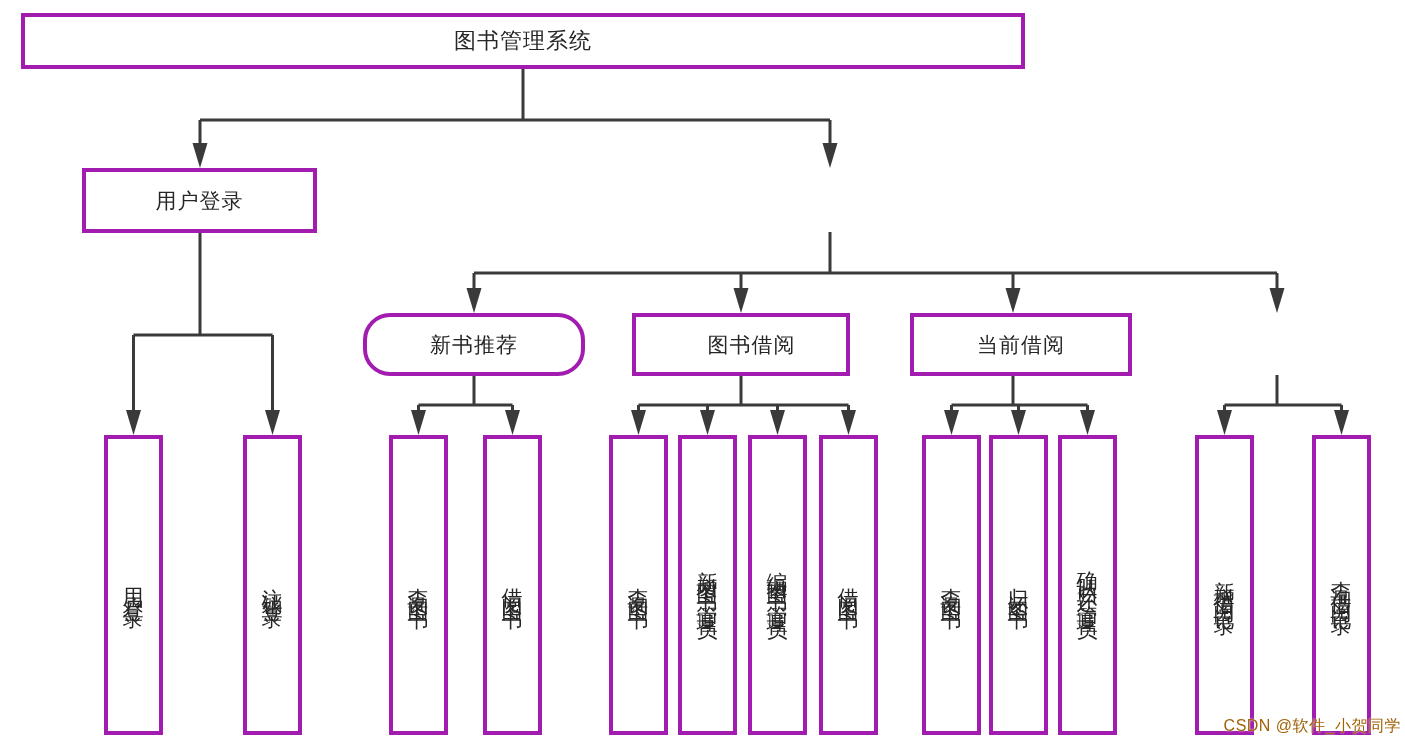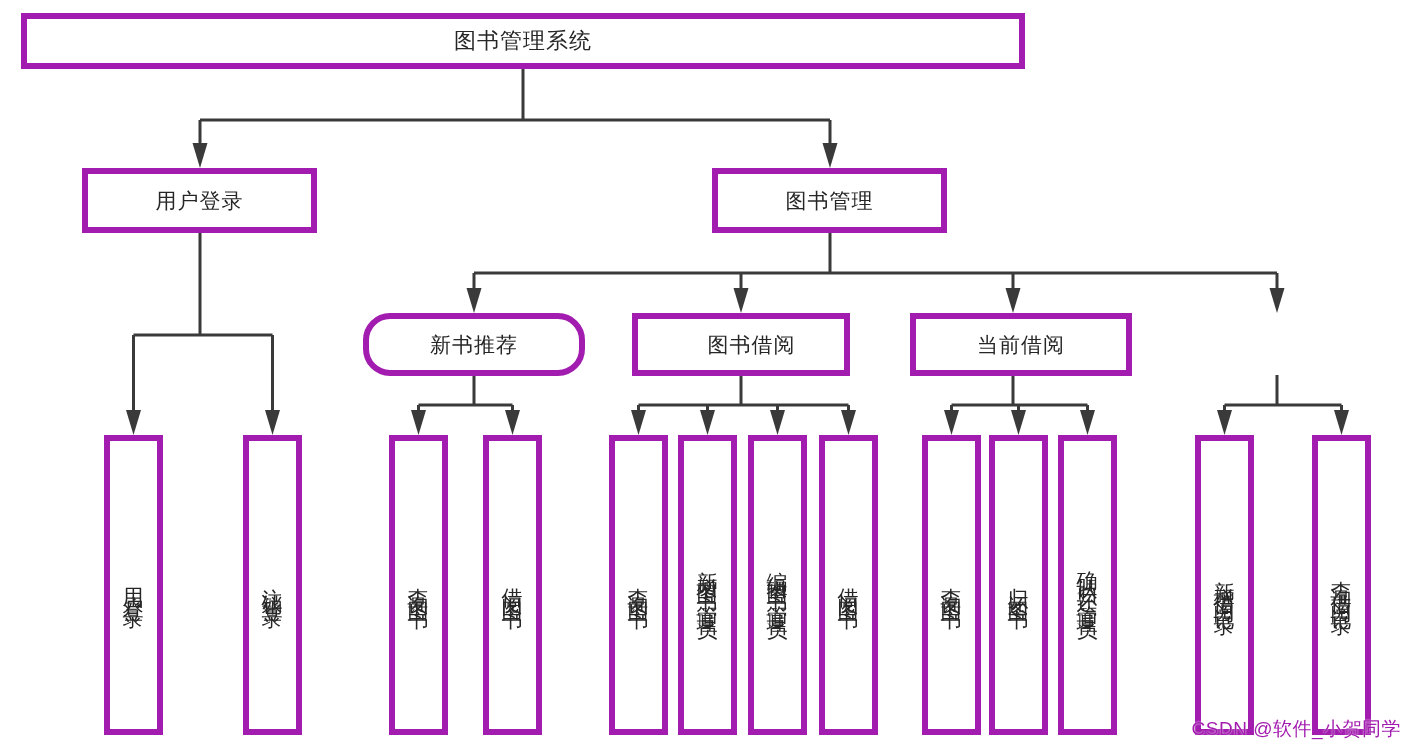--- a/index.html
+++ b/index.html
@@ -2,21 +2,21 @@
 <html><head>
 <meta charset="utf-8">
 <style>
   html,body{margin:0;padding:0;background:#ffffff;}
   body{font-family:"Liberation Sans","DejaVu Sans",sans-serif;}
   #stage{
     position:relative;width:1405px;height:747px;background:#ffffff;overflow:hidden;
   }
   #wires{position:absolute;left:0;top:0;width:1405px;height:747px;}
   .box{
-    position:absolute;box-sizing:border-box;border:6px solid #a21caf;background:#ffffff;
+    position:absolute;box-sizing:border-box;border:4px solid #a21caf;background:#ffffff;
     display:flex;align-items:center;justify-content:center;
     color:#262626;font-size:21px;line-height:1;white-space:nowrap;
   }
   .hbox{letter-spacing:1px;}
   .vbox span{
     writing-mode:vertical-rl;text-orientation:mixed;
     letter-spacing:7px;white-space:normal;
   }
   
   .n-root{left:21px;top:13px;width:1004px;height:56px;font-size:22px;}
@@ -29,21 +29,21 @@
   .n-current{left:902px;top:313px;width:222px;height:63px;margin-left:8px;}
   .n-records{left:1166px;top:313px;width:222px;height:63px;}
   
   .vbox{top:435px;width:59px;height:300px;}
   .n-g1c1{left:104px;} .n-g1c2{left:243px;}
   .n-g2c1{left:389px;} .n-g2c2{left:483px;}
   .n-g3c1{left:609px;} .n-g3c2{left:678px;} .n-g3c3{left:748px;} .n-g3c4{left:819px;}
   .n-g4c1{left:922px;} .n-g4c2{left:989px;} .n-g4c3{left:1058px;}
   .n-g5c1{left:1195px;} .n-g5c2{left:1312px;}
   .watermark{
-    position:absolute;right:4px;top:716px;font-size:19px;color:#a21caf;
+    position:absolute;right:4px;top:716px;font-size:16px;color:#a16207;
     letter-spacing:0.5px;text-shadow:0 0 2px #ffffff;
   }
 </style>
 </head>
 <body>
 
 <div id="stage">
 
   <svg id="wires" viewBox="0 0 1405 747" xmlns="http://www.w3.org/2000/svg">
     <g stroke="#3a3a3a" stroke-width="3" fill="none">
@@ -81,21 +81,20 @@
       <polygon points="1018.5,435 1011,410 1026,410"></polygon>
       <polygon points="1087.5,435 1080,410 1095,410"></polygon>
       <polygon points="1224.5,435 1217,410 1232,410"></polygon>
       <polygon points="1341.5,435 1334,410 1349,410"></polygon>
     </g>
   </svg>
 
   <div class="box hbox n-root">图书管理系统</div>
 
   <div class="box hbox n-userlogin">用户登录</div>
-  <div class="box hbox n-bookmgmt">图书管理</div>
 
   <div class="box hbox n-newrec">新书推荐</div>
   <div class="box hbox n-borrow">图书借阅</div>
   <div class="box hbox n-current">当前借阅</div>
 
   <div class="box vbox n-g1c1">
     <span>用户登录</span>
   </div>
   <div class="box vbox n-g1c2">
     <span>注销登录</span>

